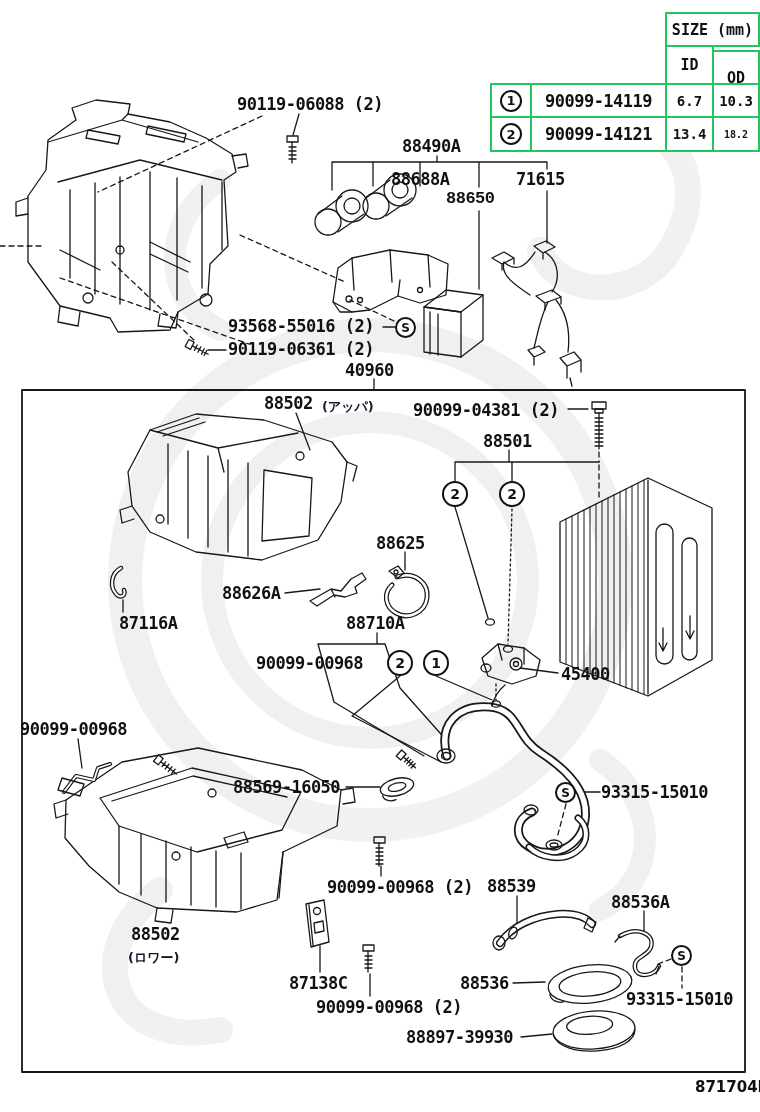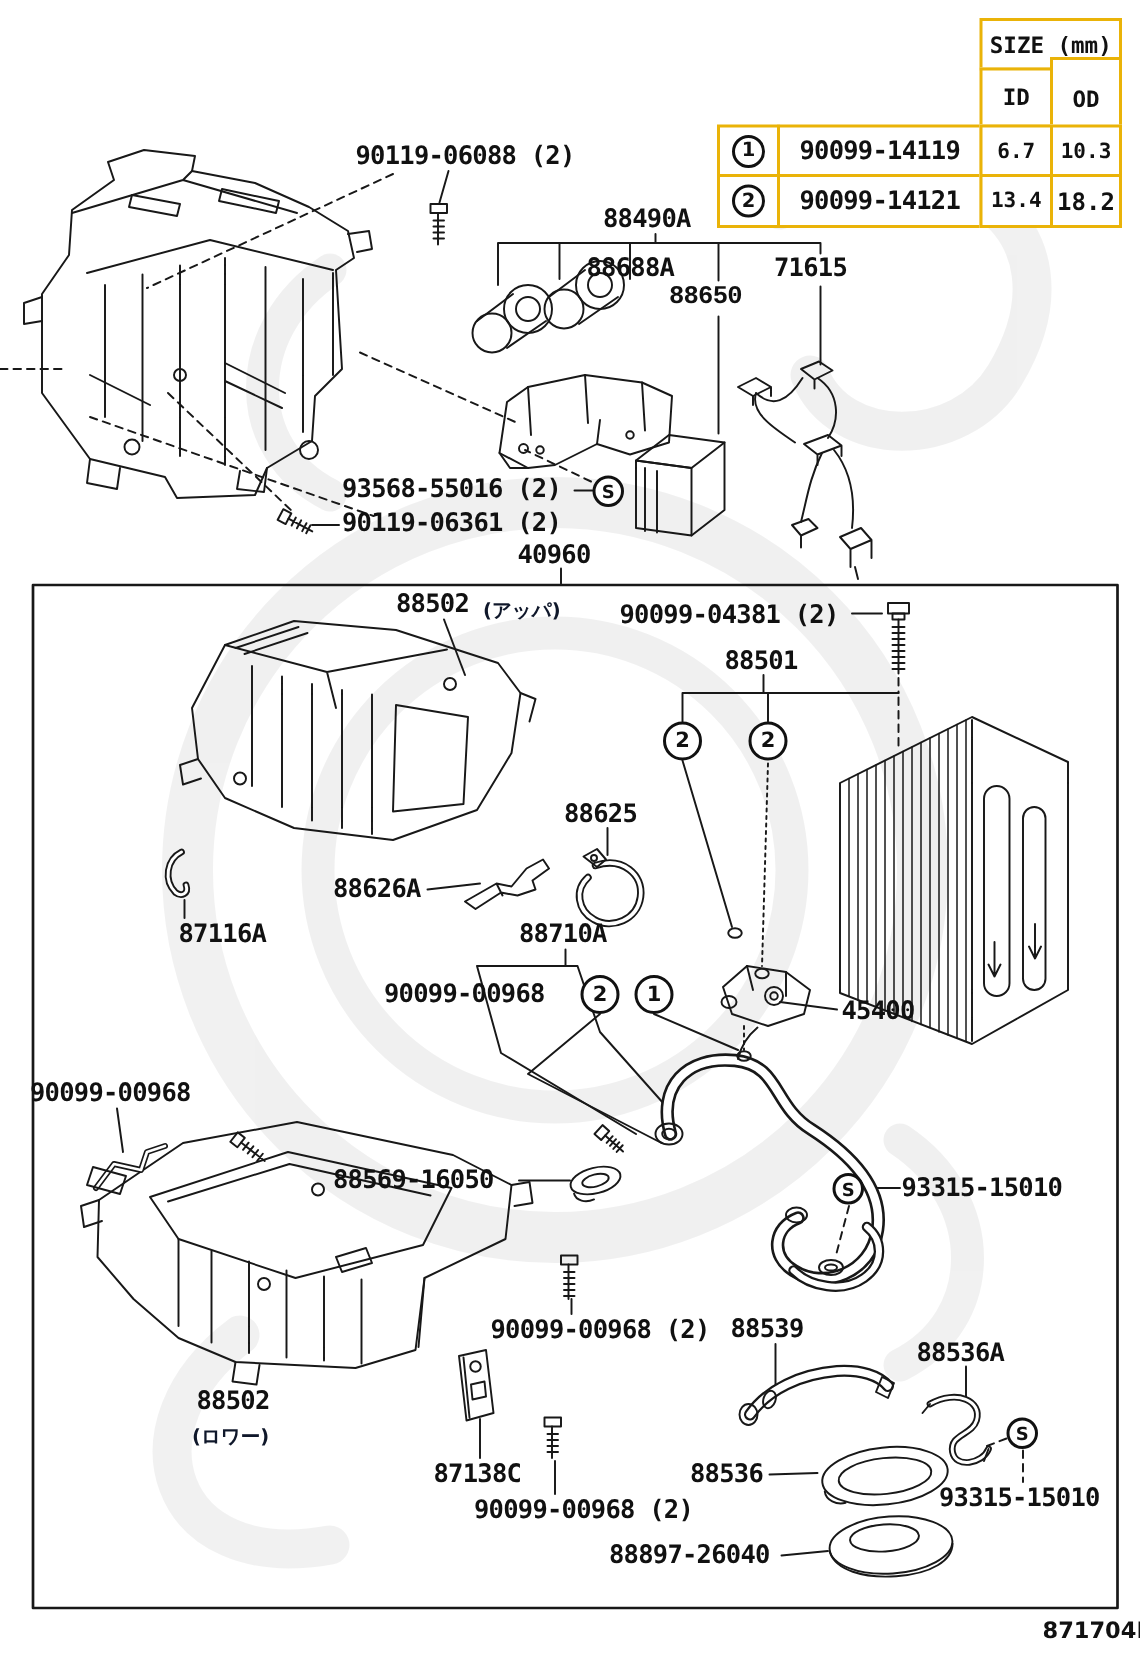--- a/index.html
+++ b/index.html
@@ -7,23 +7,23 @@
           font-family:"DejaVu Sans",sans-serif;color:#111;}
   #lineart{position:absolute;left:0;top:0;}
   .lbl{position:absolute;font:700 17px "DejaVu Sans Mono",monospace;color:#111;
        white-space:pre;letter-spacing:-0.5px;line-height:19px;}
   .note{position:absolute;font:700 13px "DejaVu Sans",sans-serif;color:#0f172a;white-space:pre;}
   .circ{position:absolute;border:2px solid #111;border-radius:50%;background:#fff;
         display:flex;align-items:center;justify-content:center;box-sizing:border-box;
         font:700 14px "DejaVu Sans",sans-serif;color:#111;}
   .circ.n{width:26px;height:26px;}
   .circ.s{width:21px;height:21px;font-size:12px;}
-  .cell{position:absolute;border:2px solid #eab308;background:#fff;box-sizing:border-box;
+  .cell{position:absolute;border:2px solid #22c55e;background:#fff;box-sizing:border-box;
         display:flex;align-items:center;justify-content:center;
-        font:700 15px "DejaVu Sans Mono",monospace;color:#111;}
+        font:700 15px "DejaVu Sans Mono",monospace;color:#111;margin-left:12px;}
   .cell.pn{font-size:17px;letter-spacing:-0.5px;text-align:center;}
   .cell .circ{position:static;}
   .code{position:absolute;font:700 15px "DejaVu Sans",sans-serif;color:#111;}
 </style>
 </head>
 <body>
 
 <div id="canvas">
 
 <svg id="lineart" width="760" height="1112" viewBox="0 0 760 1112" fill="none" stroke="#181818" stroke-width="1.3" stroke-linecap="round" stroke-linejoin="round">
@@ -291,35 +291,35 @@
   <g>
     <path d="M306,904 L324,900 L329,942 L311,947 Z M309,905 L313,945"></path>
     <circle cx="317" cy="911" r="3.5"></circle>
     <path d="M314,923 L323,921 L324,931 L315,933 Z"></path>
   </g>
 </svg>
 
 <div>
   <div class="cell" style="left:653px;top:12px;width:95px;height:35px;">SIZE (mm)</div>
   <div class="cell" style="left:653px;top:45px;width:49px;height:40px;">ID</div>
-  <div class="cell" style="left:700px;top:38px;width:48px;height:56px;">OD</div>
+  <div class="cell" style="left:700px;top:50px;width:48px;height:56px;">OD</div>
 
   <div class="cell" style="left:478px;top:83px;width:42px;height:35px;">
     <span class="circ n" style="width:22px;height:22px;font-size:13px;">1</span>
   </div>
   <div class="cell pn" style="left:518px;top:83px;width:137px;height:35px;">90099-14119</div>
   <div class="cell" style="left:653px;top:83px;width:49px;height:35px;font-size:14px;">6.7</div>
   <div class="cell" style="left:700px;top:83px;width:48px;height:35px;font-size:14px;">10.3</div>
 
   <div class="cell" style="left:478px;top:116px;width:42px;height:36px;">
     <span class="circ n" style="width:22px;height:22px;font-size:13px;">2</span>
   </div>
   <div class="cell pn" style="left:518px;top:116px;width:137px;height:36px;">90099-14121</div>
   <div class="cell" style="left:653px;top:116px;width:49px;height:36px;font-size:14px;">13.4</div>
-  <div class="cell" style="left:700px;top:116px;width:48px;height:36px;font-size:16px;">18.2</div>
+  <div class="cell" style="left:700px;top:116px;width:48px;height:36px;font-size:10px;">18.2</div>
 </div>
 
 <div class="lbl" style="left:237px;top:95px;">90119-06088 (2)</div>
 <div class="lbl" style="left:402px;top:137px;">88490A</div>
 <div class="lbl" style="left:391px;top:170px;">88688A</div>
 <div class="lbl" style="left:446px;top:189px;font-family:Liberation Mono, monospace;">88650</div>
 <div class="lbl" style="left:516px;top:170px;">71615</div>
 <div class="lbl" style="left:228px;top:317px;">93568-55016 (2)</div>
 <div class="lbl" style="left:228px;top:340px;">90119-06361 (2)</div>
 <div class="lbl" style="left:345px;top:361px;">40960</div>
@@ -327,32 +327,32 @@
 <div class="note" style="left:322px;top:398px;">(アッパ)</div>
 <div class="lbl" style="left:413px;top:401px;">90099-04381 (2)</div>
 <div class="lbl" style="left:483px;top:432px;">88501</div>
 <div class="lbl" style="left:376px;top:534px;">88625</div>
 <div class="lbl" style="left:222px;top:584px;">88626A</div>
 <div class="lbl" style="left:119px;top:614px;">87116A</div>
 <div class="lbl" style="left:346px;top:614px;">88710A</div>
 <div class="lbl" style="left:256px;top:654px;">90099-00968</div>
 <div class="lbl" style="left:561px;top:665px;">45400</div>
 <div class="lbl" style="left:20px;top:720px;">90099-00968</div>
-<div class="lbl" style="left:222px;top:778px;text-align:center;">88569-16050</div>
+<div class="lbl" style="left:233px;top:778px;text-align:center;">88569-16050</div>
 <div class="lbl" style="left:601px;top:783px;">93315-15010</div>
 <div class="lbl" style="left:327px;top:878px;">90099-00968 (2)</div>
 <div class="lbl" style="left:487px;top:877px;">88539</div>
 <div class="lbl" style="left:611px;top:893px;">88536A</div>
 <div class="lbl" style="left:131px;top:925px;">88502</div>
 <div class="note" style="left:128px;top:949px;">(ロワー)</div>
 <div class="lbl" style="left:289px;top:974px;">87138C</div>
 <div class="lbl" style="left:316px;top:998px;">90099-00968 (2)</div>
 <div class="lbl" style="left:460px;top:974px;">88536</div>
 <div class="lbl" style="left:626px;top:990px;">93315-15010</div>
-<div class="lbl" style="left:406px;top:1028px;">88897-26040</div>
+<div class="lbl" style="left:406px;top:1028px;">88897-39930</div>
 
 <div class="circ s" style="left:395px;top:317px;">S</div>
 <div class="circ n" style="left:442px;top:481px;">2</div>
 <div class="circ n" style="left:499px;top:481px;">2</div>
 <div class="circ n" style="left:387px;top:650px;">2</div>
 <div class="circ n" style="left:423px;top:650px;">1</div>
 <div class="circ s" style="left:555px;top:782px;">S</div>
 <div class="circ s" style="left:671px;top:945px;">S</div>
 
 <div class="code" style="left:695px;top:1078px;">871704E</div>

